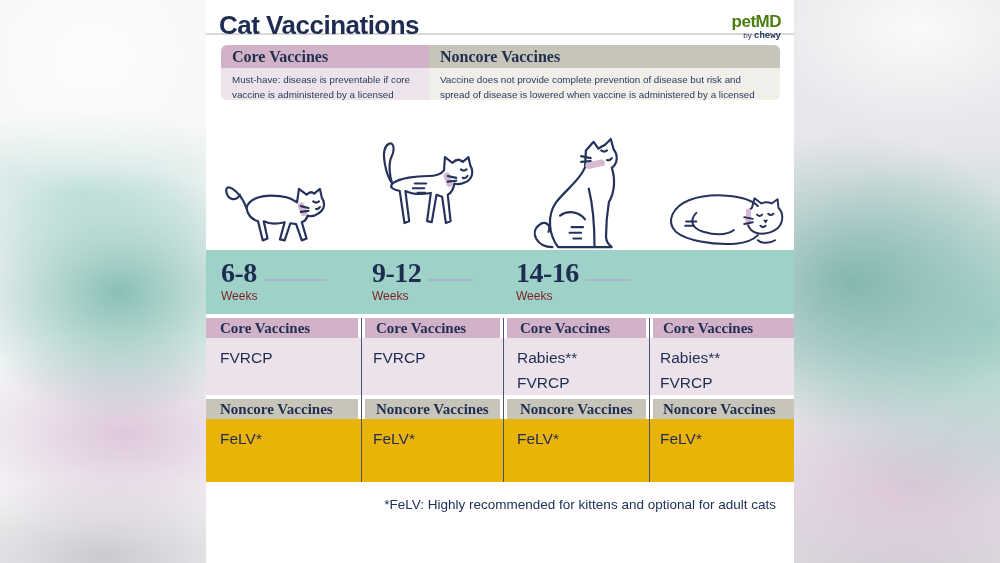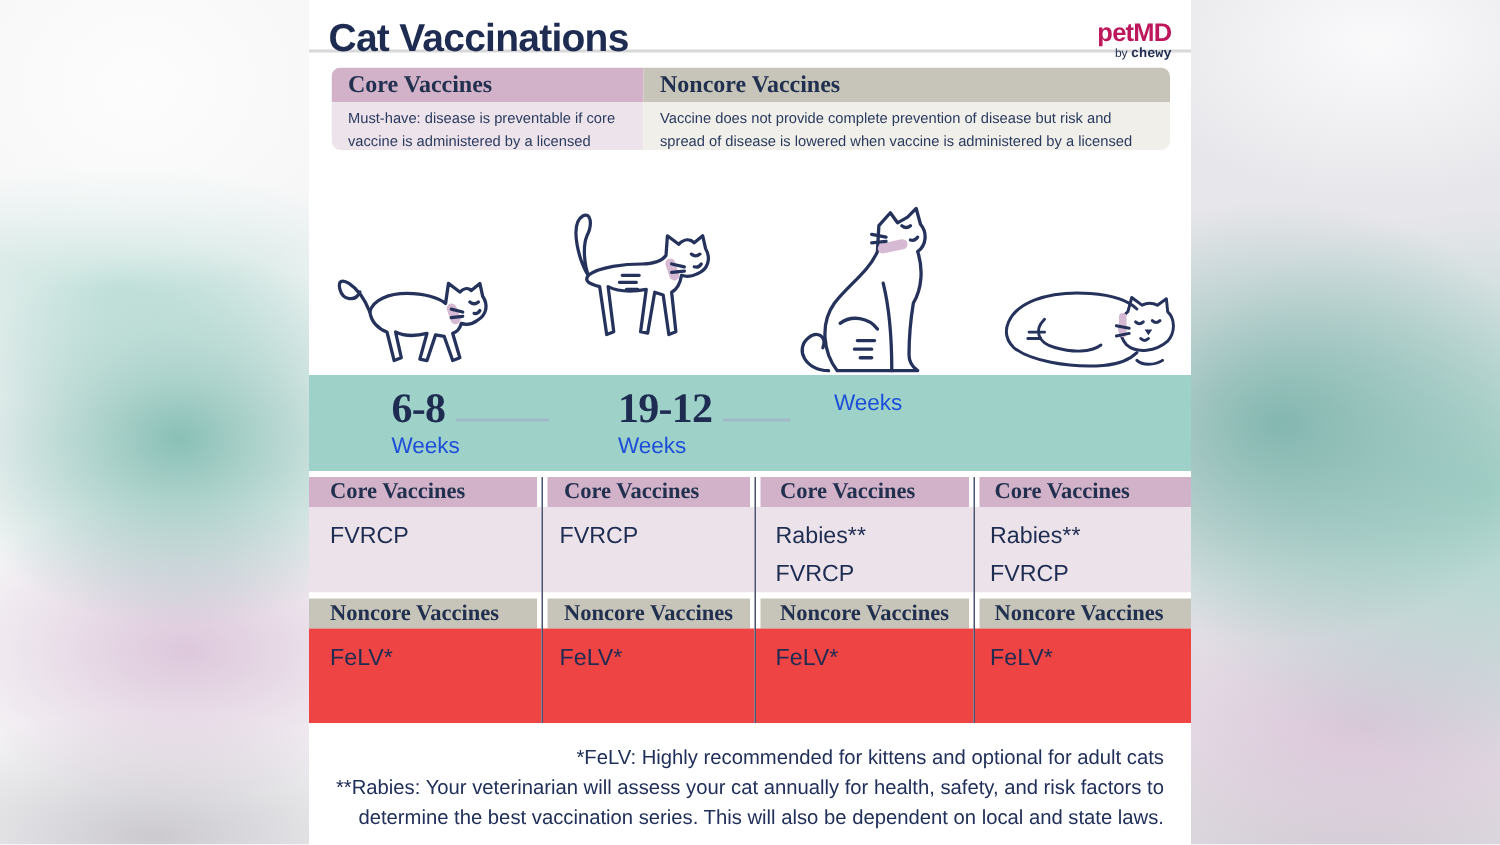--- a/index.html
+++ b/index.html
@@ -34,21 +34,21 @@
   }
   
   .content {
     position:absolute; left:206px; top:0;
     width:588px; height:514px;
     background:#fff;
   }
   .title-row { display:flex; justify-content:space-between; align-items:flex-start; padding:10px 13px 0 13px; height:32px; }
   .title { font-size:26px; font-weight:bold; letter-spacing:-0.5px; color:#1f2c52; }
   .logo { text-align:right; line-height:1; padding-top:3px; }
-  .logo-brand { font-size:17px; font-weight:bold; letter-spacing:-0.5px; color:#be185d; }
+  .logo-brand { font-size:17px; font-weight:bold; letter-spacing:-0.5px; color:#4d7c0f; }
   .logo-byline { font-size:8px; color:#1f2c52; margin-top:2px; }
   .logo-byline .chewy { font-weight:bold; font-size:9px;font-family:Liberation Mono, monospace; }
   .rule { border-bottom:2px solid #d8d8d8; margin-top:1px; }
 
   
   .legend { display:flex; margin:10px 14px 0 15px; border-radius:6px; overflow:hidden; }
   .legend-core { width:208px; flex:none; }
   .legend-noncore { flex:1; }
   .legend-hdr {
     height:23px; line-height:23px; padding:0 11px;
@@ -60,45 +60,45 @@
   .legend-core .legend-body { background:#ede3eb; }
   .legend-noncore .legend-body { background:#f0efea; }
 
   
   .cats-row { height:150px; display:grid; grid-template-columns:155px 142px 146px 145px; align-items:end; }
   .cat-cell { display:flex; align-items:flex-end; }
   .cat-cell svg { display:block; }
   .c1 { padding-left:12px; } .c2 { padding-left:3px; } .c3 { padding-left:20px; } .c4 { padding-left:8px; }
 
   
-  .teal-band { height:64px; background:#9ed2c9; display:grid; grid-template-columns:155px 142px 146px 145px; padding-top:8px;padding-left:40px; }
+  .teal-band { height:64px; background:#9ed2c9; display:grid; grid-template-columns:155px 142px 146px 145px; padding-top:8px; }
   .age-cell.p1 { padding-left:15px; } .age-cell.p2 { padding-left:11px; } .age-cell.p3 { padding-left:13px; } .age-cell.p4 { padding-left:10px; }
   .age-row { display:flex; align-items:flex-end; }
   .age { font-family:"Liberation Serif", serif; font-size:28px; font-weight:bold; color:#1f2c52; line-height:1.05; letter-spacing:-0.5px; }
   .age-line { height:2px; background:#a2bac7; margin:0 0 6px 7px; }
   .l1 { width:62px; } .l2 { width:45px; } .l3 { width:45px; }
-  .unit { font-size:15px; color:#1d4ed8; margin-top:2px; }
+  .unit { font-size:12px; color:#7f1d1d; margin-top:2px; }
 
   
   .band-gap { height:4px; background:#fff; }
   .table { display:grid; grid-template-columns:155px 142px 146px 145px; }
   .tcol { }
   .tcol + .tcol { border-left:1px solid #4a5470; }
   .seg-hdr {
     height:20px; line-height:20px;
     font-family:"Liberation Serif", serif; font-size:15px; font-weight:bold; color:#22304f;
   }
   .core-hdr { background:#d2b2c8; }
   .noncore-hdr { background:#c7c5ba; }
   .tcol .seg-hdr { margin-left:3px; margin-right:3px; }
   .tcol:first-child .seg-hdr { margin-left:0; }
   .tcol:last-child .seg-hdr { margin-right:0; }
   .seg-body { font-size:15.5px; color:#1f2c52; white-space:pre-line; line-height:1.6; padding-top:8px; }
   .core-body { background:#ece3ea; height:57px; }
-  .noncore-body { background:#ef4444; height:63px; }
+  .noncore-body { background:#eab308; height:63px; }
   .tgap { height:4px; background:#fff; }
   .p1 .seg-hdr, .p1 .seg-body { padding-left:14px; }
   .p2 .seg-hdr, .p2 .seg-body { padding-left:11px; }
   .p3 .seg-hdr, .p3 .seg-body { padding-left:13px; }
   .p4 .seg-hdr, .p4 .seg-body { padding-left:10px; }
   .p1 .seg-hdr { padding-left:14px; } 
 
   
   .footnotes { margin-top:13px; padding:0 18px 0 17px; font-size:13.5px; line-height:1.44; color:#21305a;text-align:right; }
   .footnotes p + p { margin-top:1px; }
@@ -190,26 +190,30 @@
   <div class="teal-band">
     <div class="age-cell p1">
       <div class="age-row">
           <span class="age">6-8</span>
           <span class="age-line l1"></span>
         </div>
       <div class="unit">Weeks</div>
     </div>
     <div class="age-cell p2">
       <div class="age-row">
-          <span class="age">19-12</span>
+          <span class="age">9-12</span>
           <span class="age-line l2"></span>
         </div>
       <div class="unit">Weeks</div>
     </div>
     <div class="age-cell p3">
+      <div class="age-row">
+          <span class="age">14-16</span>
+          <span class="age-line l3"></span>
+        </div>
       <div class="unit">Weeks</div>
     </div>
   </div>
 
   <div class="band-gap"></div>
 
   <div class="table">
     <div class="tcol p1">
       <div class="seg-hdr core-hdr">Core Vaccines</div>
       <div class="seg-body core-body">FVRCP</div>
@@ -237,16 +241,15 @@
       <div class="seg-body core-body">Rabies**
 FVRCP</div>
       <div class="tgap"></div>
       <div class="seg-hdr noncore-hdr">Noncore Vaccines</div>
       <div class="seg-body noncore-body">FeLV*</div>
     </div>
   </div>
 
   <div class="footnotes">
     <p>*FeLV: Highly recommended for kittens and optional for adult cats</p>
-    <p>**Rabies: Your veterinarian will assess your cat annually for health, safety, and risk factors to determine the best vaccination series. This will also be dependent on local and state laws.</p>
   </div>
 
 </div>
 
 </body></html>

